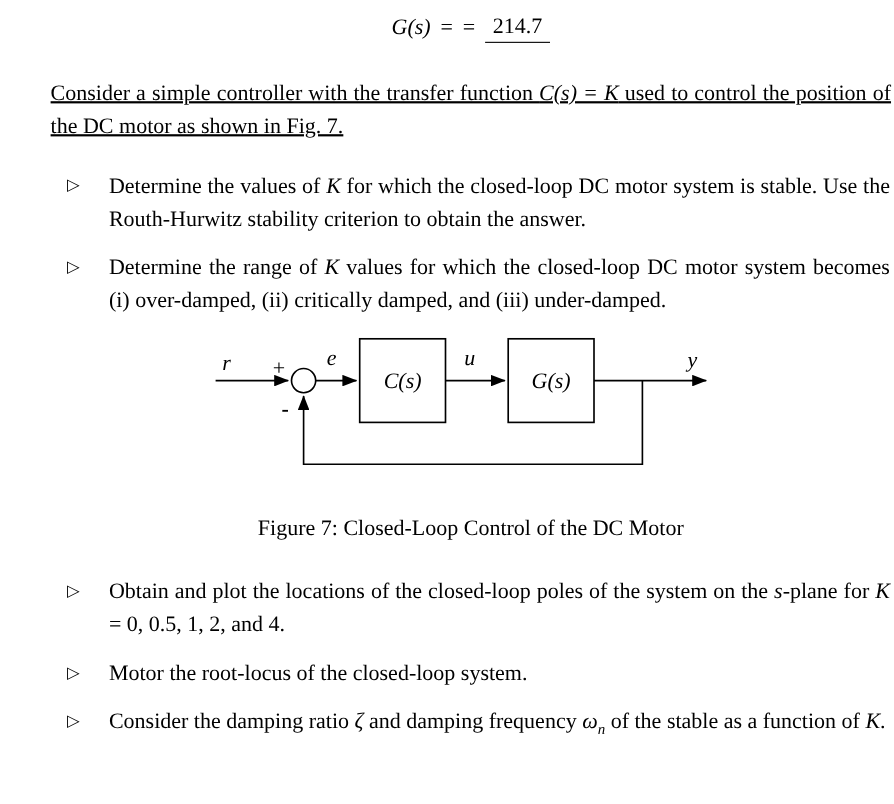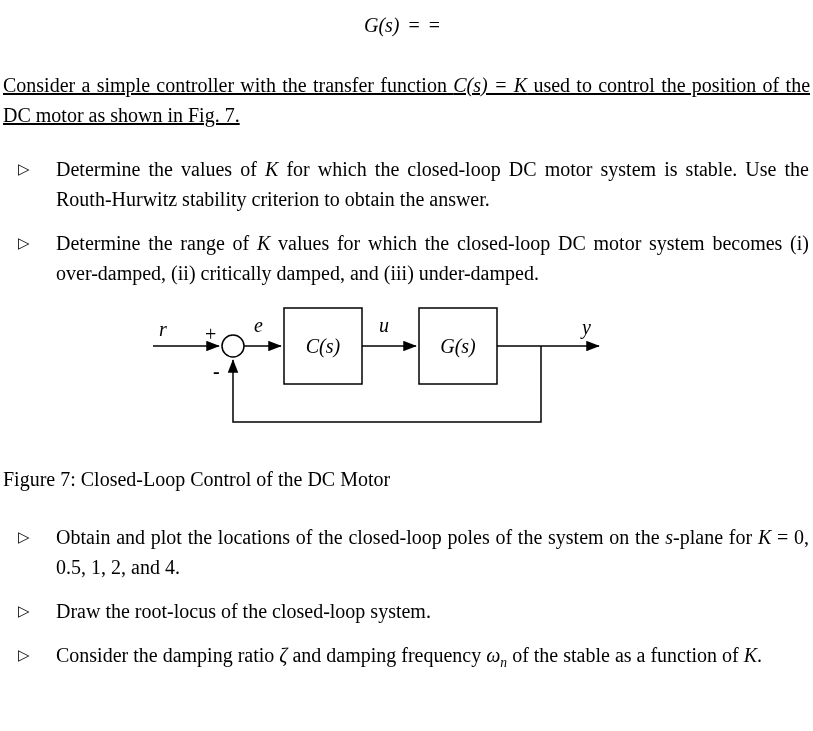--- a/index.html
+++ b/index.html
@@ -3,21 +3,21 @@
 <meta charset="utf-8">
 <style>
   html, body { margin: 0; padding: 0; }
   body {
     width: 813px; height: 731px;
     background: #ffffff; color: #000000;
     font-family: "Liberation Serif", "DejaVu Serif", serif;
     font-size: 20px; line-height: 30px;
     overflow: hidden;
   }
-  .page { padding: 6px 3px 0 3px; }
+  .page { padding: 6px 3px 0 3px; margin-left: 43px; }
 
   
   .equation {
     display: flex; justify-content: center; align-items: center;
     gap: 9px; margin: 4px 0 30px 0;
   }
   .mi { font-style: italic; }
   .mo { font-style: normal; }
   .frac { display: inline-flex; flex-direction: column; }
   .frac > .num, .frac > .den { text-align: center; line-height: 25px; }
@@ -34,32 +34,33 @@
   }
   .bullet-body { flex: 1; text-align: justify; margin: 0; padding-right: 1px; font-family: Liberation Serif, serif; }
 
   
   .diagram { margin: 10px 0 0 148px; }
   .diagram svg text {
     font-family: "Liberation Serif", "DejaVu Serif", serif;
     font-size: 20px; font-style: italic; fill: #000;
   }
   .diagram svg text.sign { font-style: normal; }
-  .caption { margin: 22px 0 28px 0; }
+  .caption { text-align: center; margin: 22px 0 28px 0; }
 </style>
 </head>
 <body>
 
 <div class="page">
 
   <div class="equation">
     <span class="mi">G(s)</span>
     <span class="mo">=</span>
     <span class="mo">=</span>
     <span class="frac">
+      <span class="num mo">214.7</span>
     </span>
   </div>
 
   <p class="para"><span>Consider a simple controller with the transfer function </span><span class="mi">C(s) = K</span><span> used to control the position of the DC motor as shown in Fig. 7.</span></p>
 
   <div class="bullet">
     <span class="bullet-marker">▷</span>
     <p class="bullet-body"><span>Determine the values of </span><span class="mi">K</span><span> for which the closed-loop DC motor system is stable. Use the Routh-Hurwitz stability criterion to obtain the answer.</span></p>
   </div>
 
@@ -105,21 +106,21 @@
 
   <p class="caption">Figure 7: Closed-Loop Control of the DC Motor</p>
 
   <div class="bullet">
     <span class="bullet-marker">▷</span>
     <p class="bullet-body"><span>Obtain and plot the locations of the closed-loop poles of the system on the </span><span class="mi">s</span><span>-plane for </span><span class="mi">K</span><span> = 0, 0.5, 1, 2, and 4.</span></p>
   </div>
 
   <div class="bullet">
     <span class="bullet-marker">▷</span>
-    <p class="bullet-body"><span>Draw the root-locus of the closed-loop system.</span></p>
+    <p class="bullet-body"><span>Motor the root-locus of the closed-loop system.</span></p>
   </div>
 
   <div class="bullet">
     <span class="bullet-marker">▷</span>
     <p class="bullet-body"><span>Consider the damping ratio </span><span class="mi">ζ</span><span> and damping frequency </span><span class="mi">ω</span><sub class="mi">n</sub><span> of the stable as a function of </span><span class="mi">K</span><span>.</span></p>
   </div>
 
 </div>
 
 </body></html>

